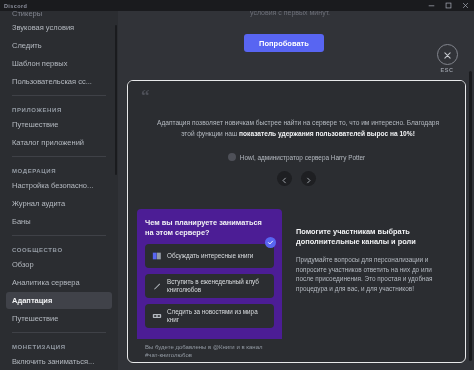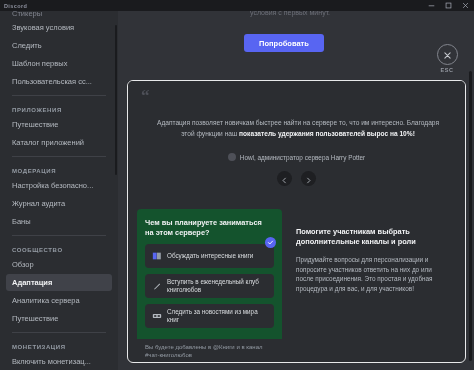--- a/index.html
+++ b/index.html
@@ -159,21 +159,21 @@
 
   
   .preview-row {
     position: absolute; left: 0; top: 128px;
     width: 100%; height: 155px;
     display: flex; gap: 8px; padding: 0 9px;
   }
 
   .onboard-card {
     width: 145px; flex: none;
-    background: #14532d;
+    background: #4c1d95;
     border-radius: 4px;
     padding: 9px 8px 0 8px;
     position: relative;
     overflow: hidden;
   }
   .onboard-q {
     font-size: 7.4px; font-weight: bold; color: #f2f3f5;
     line-height: 10px; width: 118px;
   }
   .check-badge {
@@ -272,27 +272,27 @@
 
     <div class="sb-div"></div>
     <div class="sb-head">Модерация</div>
     <div class="sb-item">Настройка безопасно...</div>
     <div class="sb-item">Журнал аудита</div>
     <div class="sb-item">Баны</div>
 
     <div class="sb-div"></div>
     <div class="sb-head">Сообщество</div>
     <div class="sb-item">Обзор</div>
+    <div class="sb-item">Аналитика сервера</div>
     <div class="sb-item active">Адаптация</div>
-    <div class="sb-item">Аналитика сервера</div>
     <div class="sb-item">Путешествие</div>
 
     <div class="sb-div"></div>
     <div class="sb-head">Монетизация</div>
-    <div class="sb-item">Включить монетизац...</div>
+    <div class="sb-item">Включить заниматься...</div>
 
     <div class="sb-scroll"></div>
   </nav>
 
   <section class="main">
 
     <div class="top-cut">
       <div class="top-cut-text">условия с первых минут.</div>
       <button class="try-btn">Попробовать</button>
     </div>

